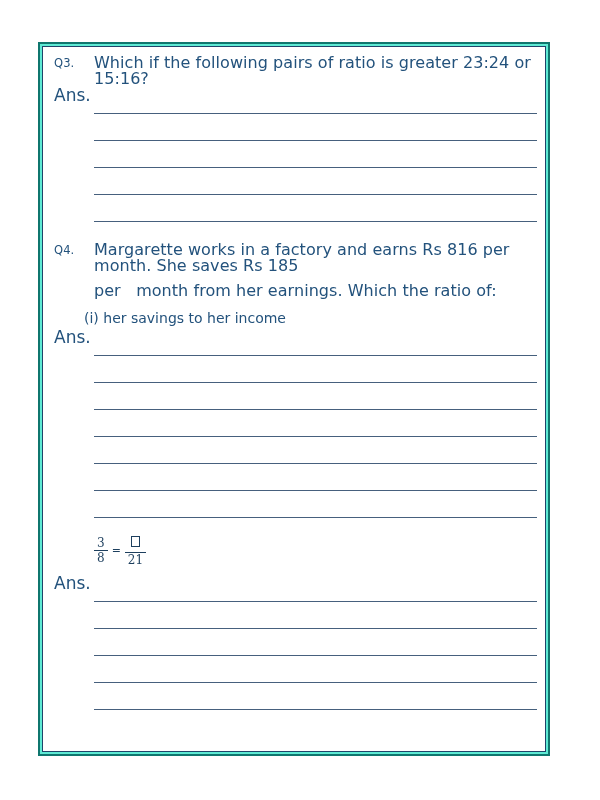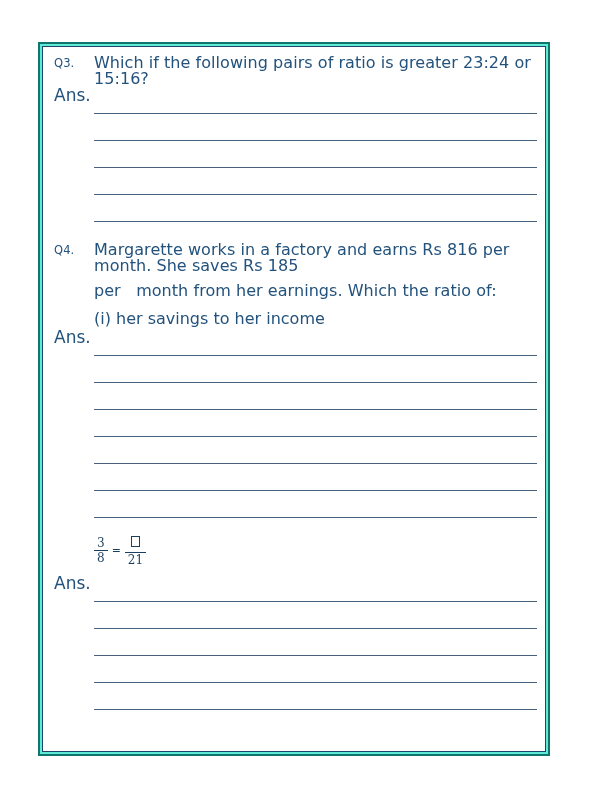--- a/index.html
+++ b/index.html
@@ -69,23 +69,23 @@
     line-height: 16px;
     letter-spacing: 0.05px;
     white-space: pre-wrap;
   }
   .spacer-sm { height: 9px; }
   .spacer-md { height: 14px; }
   .spacer-lg { height: 20px; }
 
   .subitem {
     color: #23527c;
-    font-size: 16px;
+    font-size: 14px;
     line-height: 21px;
-    margin-left: 40px;
+    margin-left: 30px;
   }
 
   
   .anslabel {
     position: absolute;
     left: 0;
     color: #23527c;
     font-size: 17px;
     line-height: 16px;
   }

